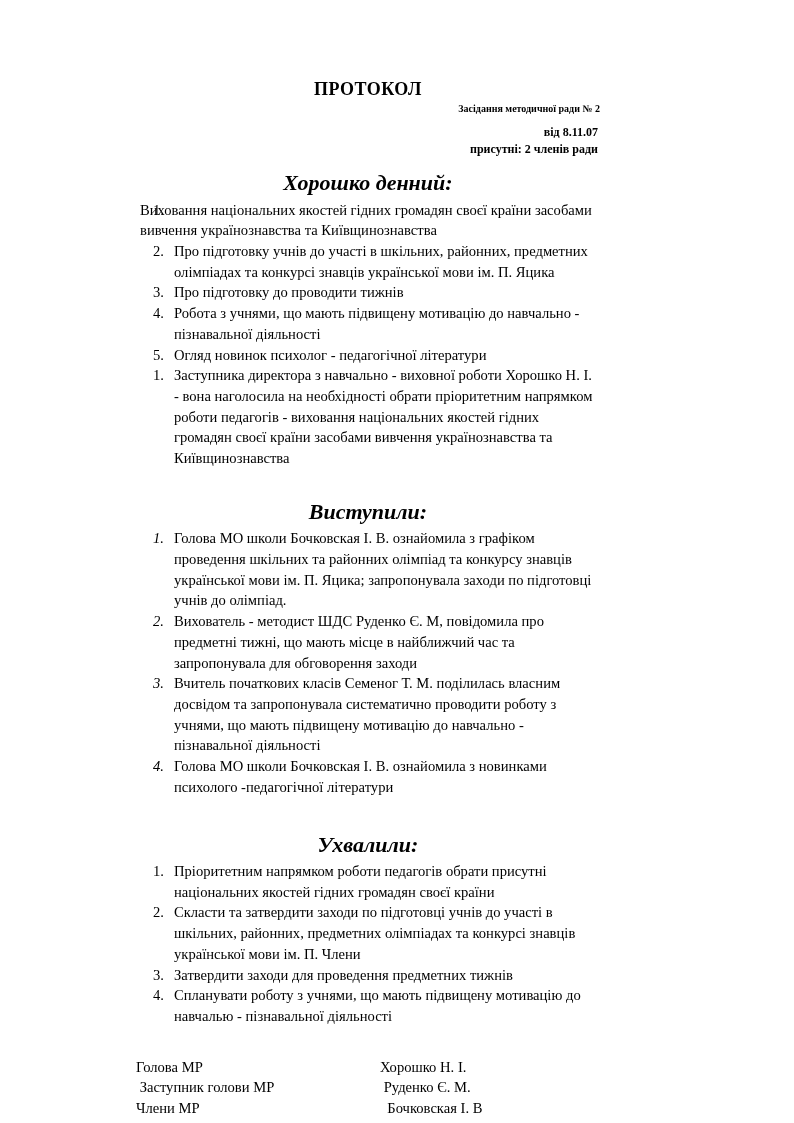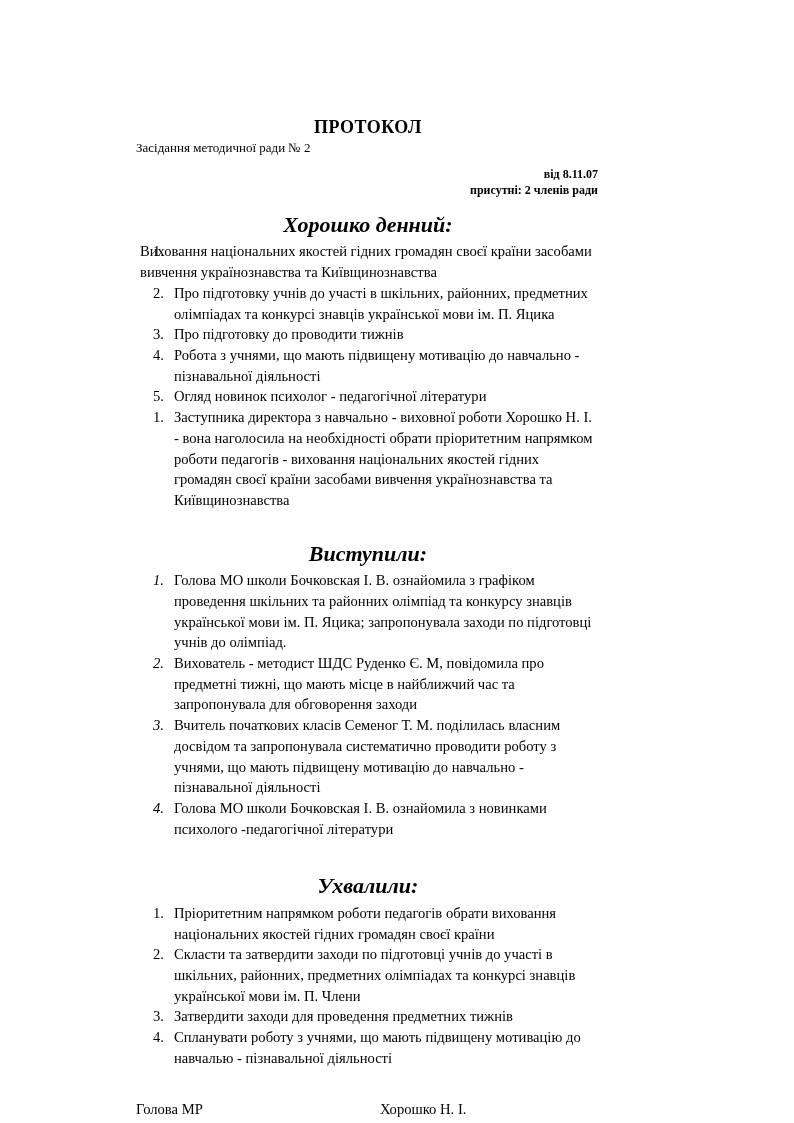--- a/index.html
+++ b/index.html
@@ -14,36 +14,36 @@
     font-family: "Liberation Serif", "DejaVu Serif", serif;
     color: #000000;
     position: relative;
     overflow: hidden;
   }
   .page {
     position: relative;
     width: 704px;
     height: 1123px;
     box-sizing: border-box;
-    padding: 116px 104px 0 136px;
+    padding: 78px 104px 0 136px;
   }
 
   
   .doc-title {
     text-align: center;
     font-weight: bold;
     font-size: 18px;
     letter-spacing: 0.5px;
     margin: 0;
     line-height: 1.28;
   }
   .doc-subtitle {
-    text-align: left;
-    font-weight: normal;
-    font-size: 13px;
+    text-align: right;
+    font-weight: bold;
+    font-size: 10px;
     margin: 1px 0 0 0;
     line-height: 1.3;
   }
   .meta-block {
     text-align: right;
     font-weight: bold;
     font-size: 12px;
     margin: 9px 0 0 0;
     line-height: 1.38;
     padding-right: 2px;
@@ -181,21 +181,21 @@
     <li>
       <span class="li-num">4.</span>
       <span class="li-text">Голова МО школи Бочковская І. В. ознайомила з новинками психолого -педагогічної літератури</span>
     </li>
   </ol>
 
   <div class="section-heading sh-uhvalyly">Ухвалили:</div>
   <ol class="doc-list list-uhvalyly">
     <li>
       <span class="li-num">1.</span>
-      <span class="li-text">Пріоритетним напрямком роботи педагогів обрати   виховання національних якостей гідних  громадян своєї країни</span>
+      <span class="li-text">Пріоритетним напрямком роботи педагогів обрати   присутні національних якостей гідних  громадян своєї країни</span>
     </li>
     <li>
       <span class="li-num">2.</span>
       <span class="li-text">Скласти та затвердити заходи по підготовці учнів до участі в шкільних, районних, предметних олімпіадах та конкурсі знавців української мови ім. П. Члени</span>
     </li>
     <li>
       <span class="li-num">3.</span>
       <span class="li-text">Затвердити заходи для проведення предметних тижнів</span>
     </li>
     <li>

